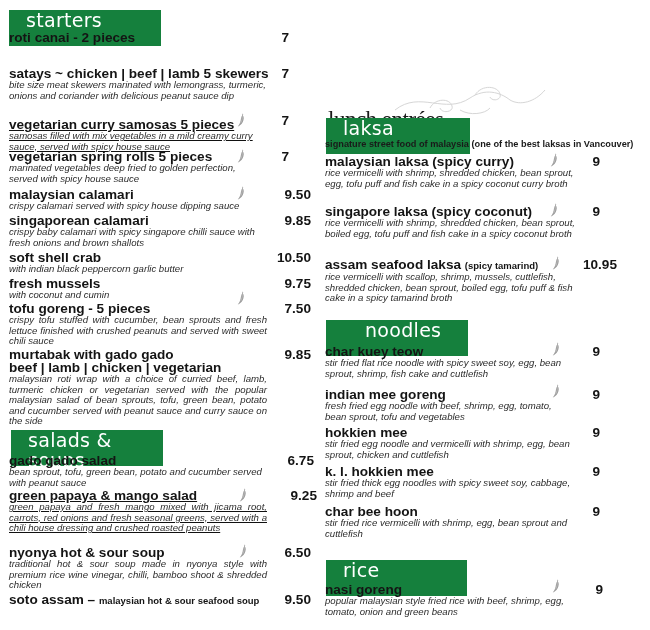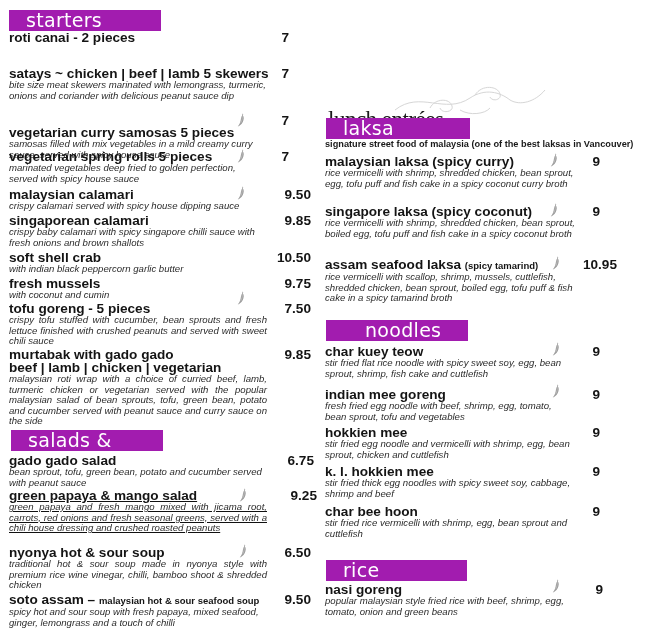--- a/index.html
+++ b/index.html
@@ -4,26 +4,26 @@
   <style>
     * { margin: 0; padding: 0; box-sizing: border-box; }
     html, body { width: 650px; height: 630px; background: #ffffff; overflow: hidden; }
     body { position: relative; font-family: "Liberation Sans", sans-serif; color: #111; }
 
     .col { position: absolute; top: 0; }
     .col-left { left: 9px; width: 310px; }
 
     .section-bar {
       position: absolute;
-      background: #a21caf;
+      background: #15803d;
       color: #fff;
       font-family: "DejaVu Sans", sans-serif;
       font-size: 19px;
       line-height: 20px;
-      height: 21px;
+      height: 36px;
       padding-left: 17px;
       letter-spacing: 0.3px;
     }
 
     .item { position: absolute; left: 0; }
     .item-name {
       font-family: "Liberation Sans", sans-serif;
       font-weight: bold;
       font-size: 13.6px;
       line-height: 13px;
@@ -93,21 +93,21 @@
     <div class="item-name">roti canai - 2 pieces</div>
   </div>
   <div class="price" style="left:230px;top:31px;">7</div>
 
   <div class="item" style="top:67px;width:258px;">
     <div class="item-name">satays ~ chicken | beef | lamb 5 skewers</div>
     <div class="item-desc">bite size meat skewers marinated with lemongrass, turmeric, onions and coriander with delicious peanut sauce dip</div>
   </div>
   <div class="price" style="left:230px;top:67px;">7</div>
 
-  <div class="item" style="top:126px;width:258px;">
+  <div class="item" style="top:118px;width:258px;text-decoration:underline;">
     <div class="item-name">vegetarian curry samosas 5 pieces</div>
     <div class="item-desc">samosas filled with mix vegetables in a mild creamy curry sauce, served with spicy house sauce</div>
   </div>
   <svg class="chili" style="left:228px;top:113px;">
       <use href="#chili"></use>
     </svg>
   <div class="price" style="left:230px;top:114px;">7</div>
 
   <div class="item" style="top:150px;width:258px;">
     <div class="item-name">vegetarian spring rolls 5 pieces</div>
@@ -182,21 +182,20 @@
     <div class="item-name">nyonya hot &amp; sour soup</div>
     <div class="item-desc justify">traditional hot &amp; sour soup made in nyonya style with premium rice wine vinegar, chilli, bamboo shoot &amp; shredded chicken</div>
   </div>
   <svg class="chili" style="left:230px;top:544px;">
       <use href="#chili"></use>
     </svg>
   <div class="price" style="left:252px;top:546px;">6.50</div>
 
   <div class="item" style="top:593px;width:262px;">
     <div class="item-name"><span>soto assam –</span> <span class="small">malaysian hot &amp; sour seafood soup</span></div>
-    <div class="item-desc">spicy hot and sour soup with fresh papaya, mixed seafood, ginger, lemongrass and a touch of chilli</div>
   </div>
   <div class="price" style="left:252px;top:593px;">9.50</div>
 </div>
 
 <svg class="swirl" viewBox="0 0 160 40">
   <g fill="none" stroke="#d6d6d6" stroke-width="1">
     <path d="M5 30 C30 10 55 35 80 18 C95 8 110 12 120 20"></path>
     <path d="M40 28 C45 18 60 18 62 26 C64 32 52 34 50 28"></path>
     <path d="M85 15 C92 4 108 6 110 14 C112 20 102 22 100 17"></path>
     <path d="M120 20 C130 26 145 22 155 10"></path>

